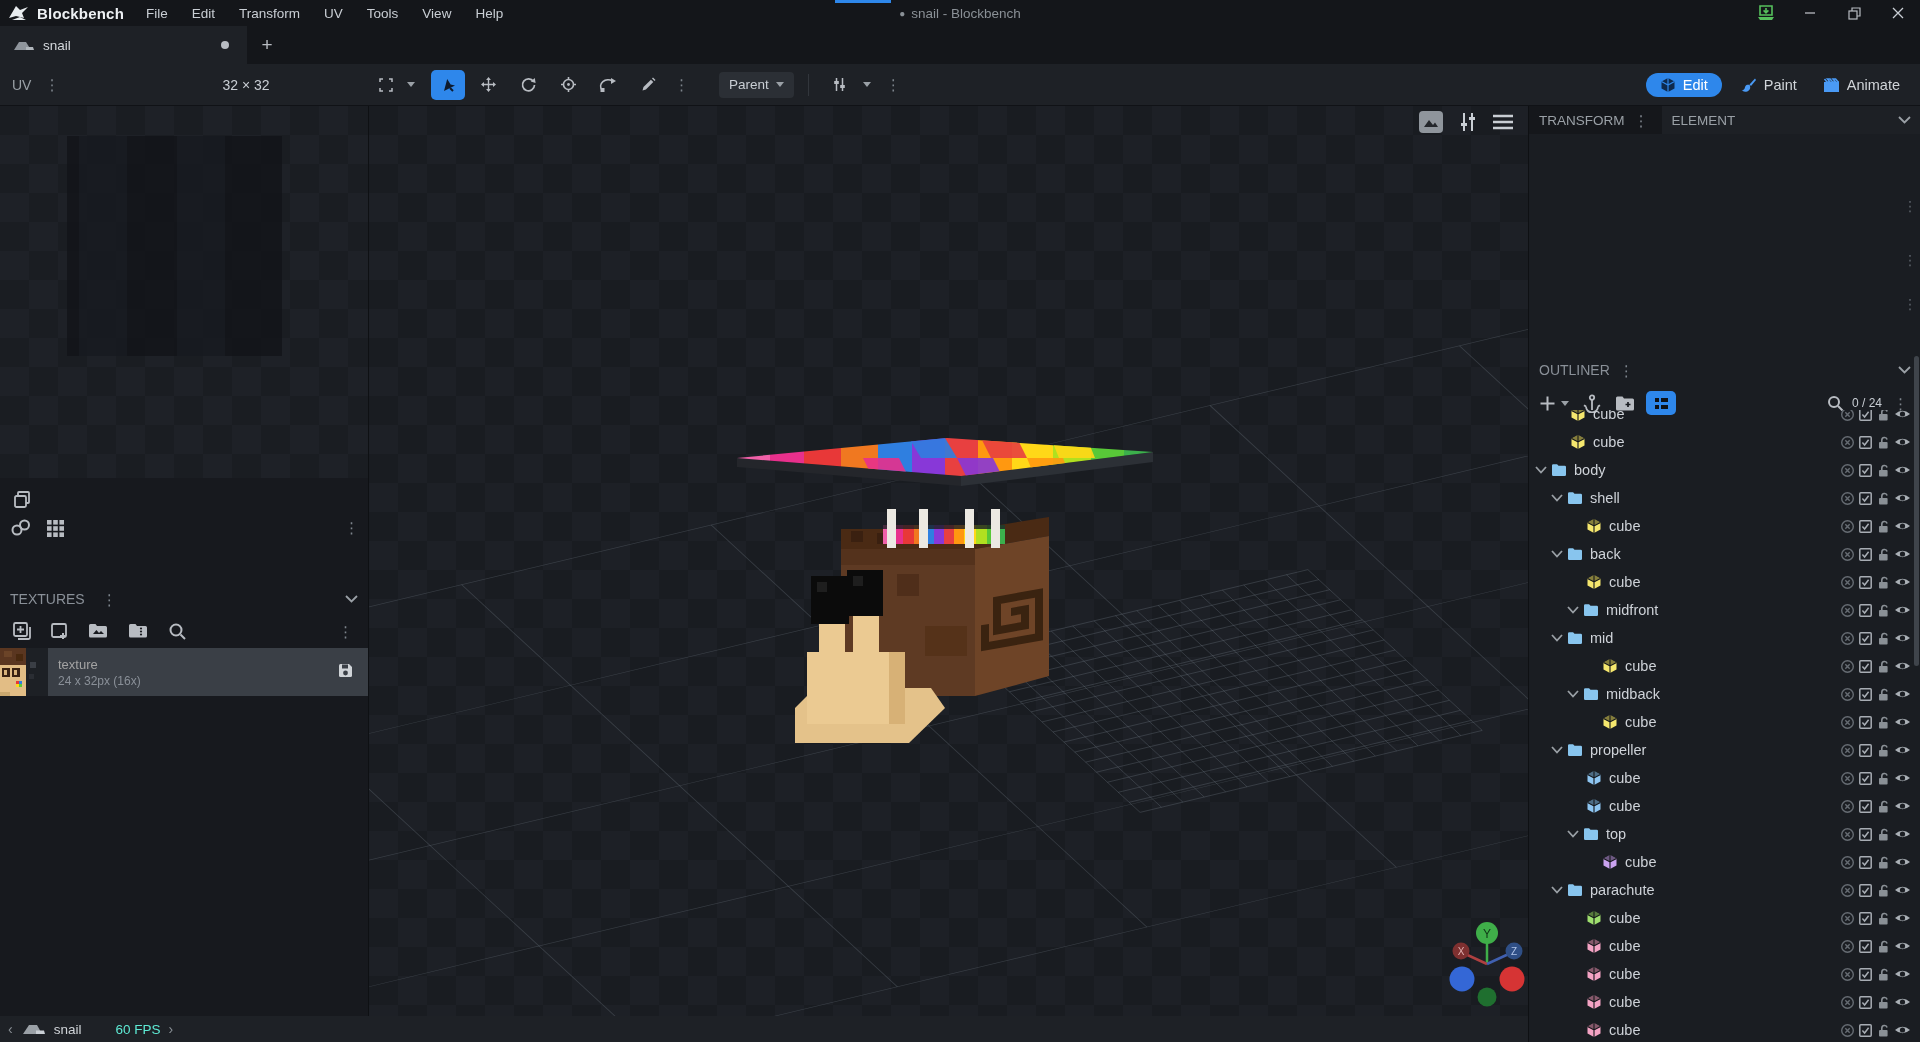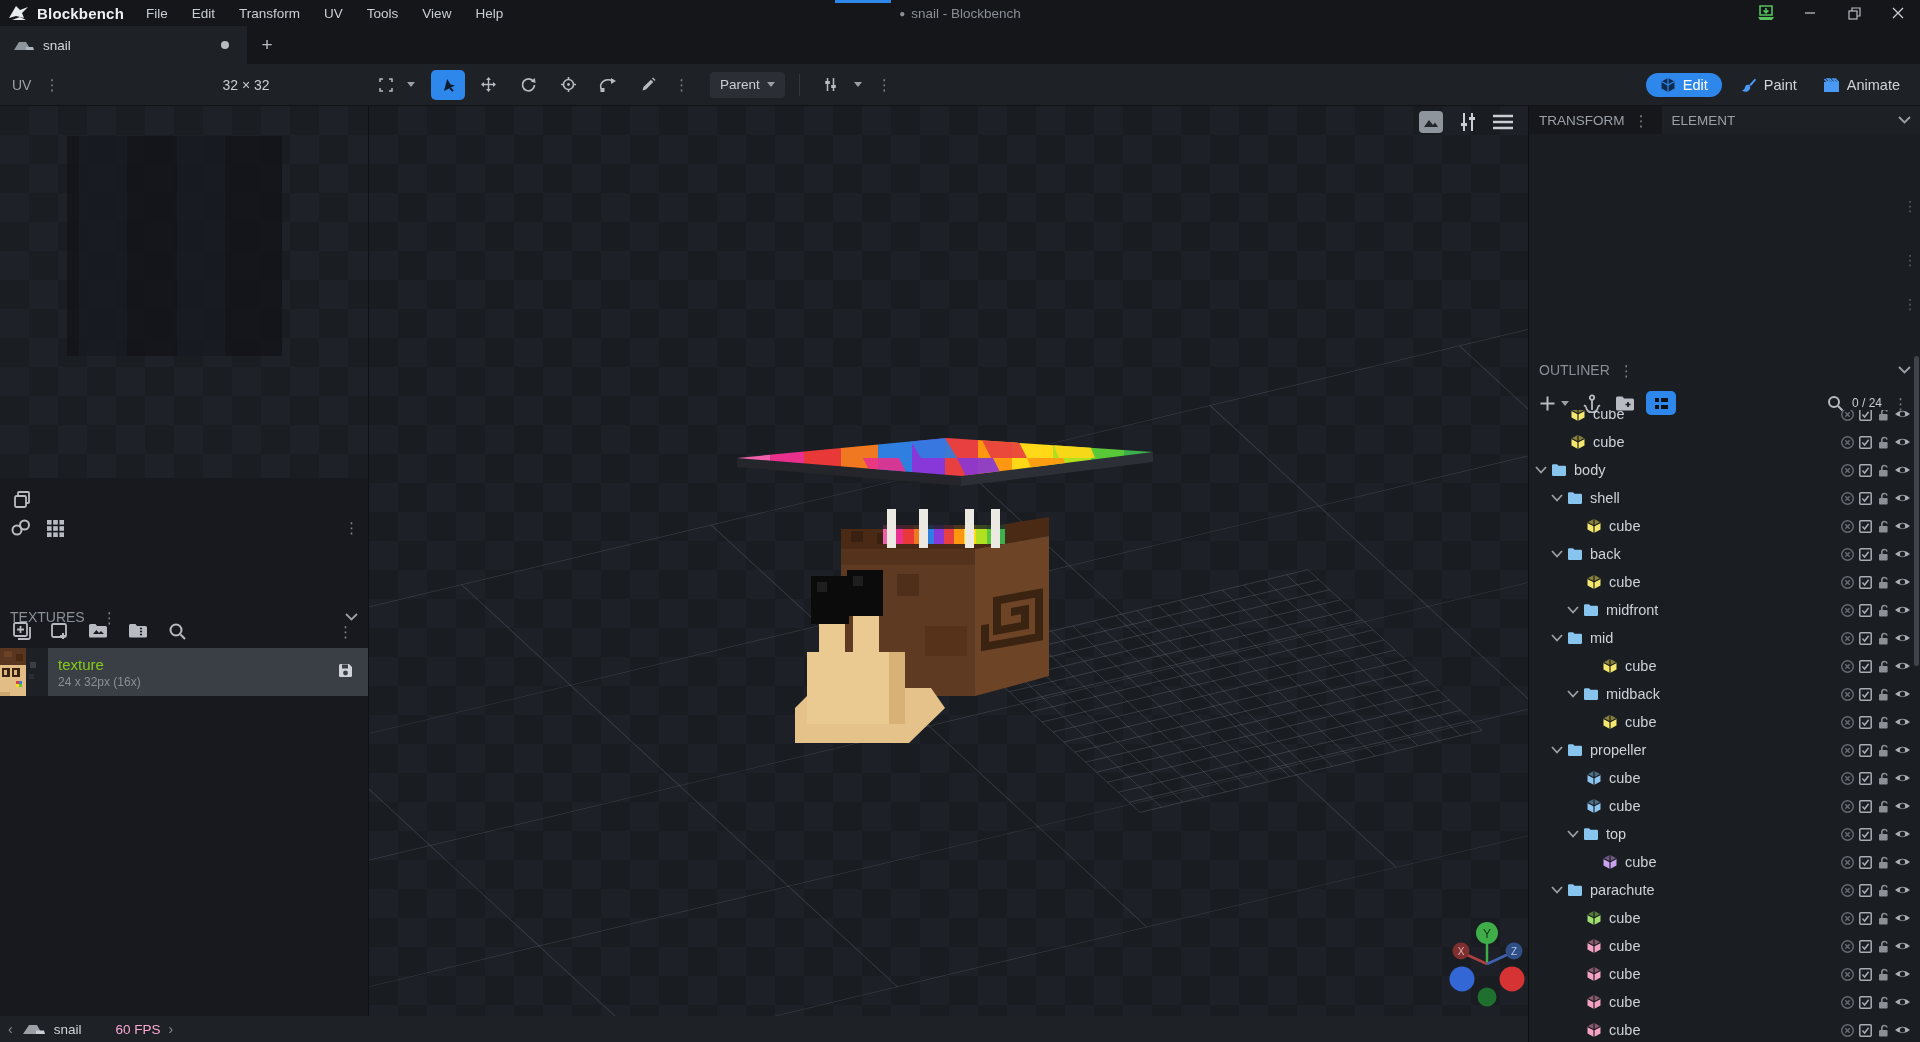--- a/index.html
+++ b/index.html
@@ -53,29 +53,29 @@
   
   #left-panel { position:absolute; top:106px; left:0; width:369px; bottom:26px;
     background:#17191e; border-right:1px solid #0e1013; }
   #uv-canvas { position:absolute; top:0; left:0; width:368px; height:372px;
     background-image:conic-gradient(#1e2127 90deg,#1a1d22 90deg 180deg,#1e2127 180deg 270deg,#1a1d22 270deg);
     background-size:58px 58px; }
   #uv-preview { position:absolute; left:67px; top:30px; width:215px; height:220px; background:#111318; opacity:.75; }
   #uv-preview .col { position:absolute; top:0; bottom:0; width:48px; background:#171a20; }
   .lp-icons { position:absolute; left:0; top:372px; width:368px; height:106px; }
   .lp-icons svg { color:#b8bcc2; }
-  #textures-header { position:absolute; top:496px; left:0; width:368px; height:30px; display:flex;
+  #textures-header { position:absolute; top:478px; left:0; width:368px; height:30px; display:flex;
     align-items:center; padding:0 10px; gap:14px; color:#8a9098; font-size:14px; }
   #textures-toolbar { position:absolute; top:508px; left:0; width:368px; height:34px; display:flex;
     align-items:center; gap:18px; padding:0 12px; color:#b8bcc2; }
   #texture-item { position:absolute; top:542px; left:0; width:368px; height:48px; background:#3a3f46;
     display:flex; align-items:center; }
   #texture-item .thumb { width:48px; height:48px; flex:0 0 48px; }
   #texture-item .tmeta { flex:1; padding-left:10px; }
-  #texture-item .tname { font-size:15px; color:#84cc16; }
+  #texture-item .tname { font-size:13px; color:#a3a3a3; }
   #texture-item .tsub { font-size:12px; color:#8a9098; margin-top:2px; }
   #texture-item .tsave { padding-right:14px; color:#d0d4d8; }
   .spacer-flex { flex:1; }
 
   
   #viewport { position:absolute; top:106px; left:369px; width:1159px; bottom:26px;
     background-image:conic-gradient(#1d2026 90deg,#191c21 90deg 180deg,#1d2026 180deg 270deg,#191c21 270deg);
     background-size:58px 58px; }
   #vp-btns { position:absolute; top:4px; right:14px; display:flex; align-items:center; gap:14px; }
   #vp-btns .vbtn { color:#c9ced4; display:flex; align-items:center; justify-content:center; }
@@ -111,21 +111,21 @@
     background:#3f444b; border-radius:3px; }
 
   
   #statusbar { position:absolute; left:0; bottom:0; width:1528px; height:26px; background:#1e2126;
     display:flex; align-items:center; font-size:13px; }
   #statusbar .nav-chev { color:#8a9096; padding:0 8px; font-size:14px; }
   #sb-model { display:flex; align-items:center; gap:9px; color:#d0d4d8; font-size:13.5px; }
   .hints { margin-left:auto; display:flex; align-items:center; gap:34px; }
   .hint { display:flex; align-items:center; gap:7px; color:#7d848c; }
   .keycap { background:#30353c; border-radius:3px; padding:2px 7px; color:#c9ced4; font-size:12.5px; }
-  .fps { color:#f9a8d4; font-size:13.5px; margin-left:34px; }
+  .fps { color:#5eead4; font-size:13.5px; margin-left:34px; }
 </style>
 </head>
 <body>
 
 <svg width="0" height="0" style="position:absolute">
   <defs>
     <linearGradient id="rainbow" x1="0" y1="0" x2="1" y2="0">
       <stop offset="0" stop-color="#f060a8"></stop>
         <stop offset=".08" stop-color="#f060a8"></stop>
       <stop offset=".08" stop-color="#e8308c"></stop>
@@ -272,21 +272,21 @@
             <rect x="1.5" y="11" width="4" height="4" fill="currentColor"></rect>
           </svg>
       </span>
       <span class="tool">
         <svg width="17" height="17" viewBox="0 0 17 17">
             <path d="M2.5 14.5l1-3.4 7.4-7.4 2.4 2.4-7.4 7.4z" fill="currentColor"></path>
             <path d="M12 2.5l2.5 2.5 1-1L13 1.5z" fill="currentColor"></path>
           </svg>
       </span>
       <span class="kebab">⋮</span>
-      <div class="dd" style="margin-left:12px">
+      <div class="dd" style="margin-left:21px">
         <span>Parent</span>
         <span class="caret"></span>
       </div>
       <span class="tb-divider"></span>
       <span class="tool">
         <svg width="17" height="17" viewBox="0 0 17 17" stroke="currentColor" stroke-width="1.5" fill="currentColor">
             <path d="M5.5 2v13M11.5 2v13"></path>
             <rect x="3.2" y="5" width="4.6" height="3" stroke="none"></rect>
             <rect x="9.2" y="9" width="4.6" height="3" stroke="none"></rect>
           </svg>

